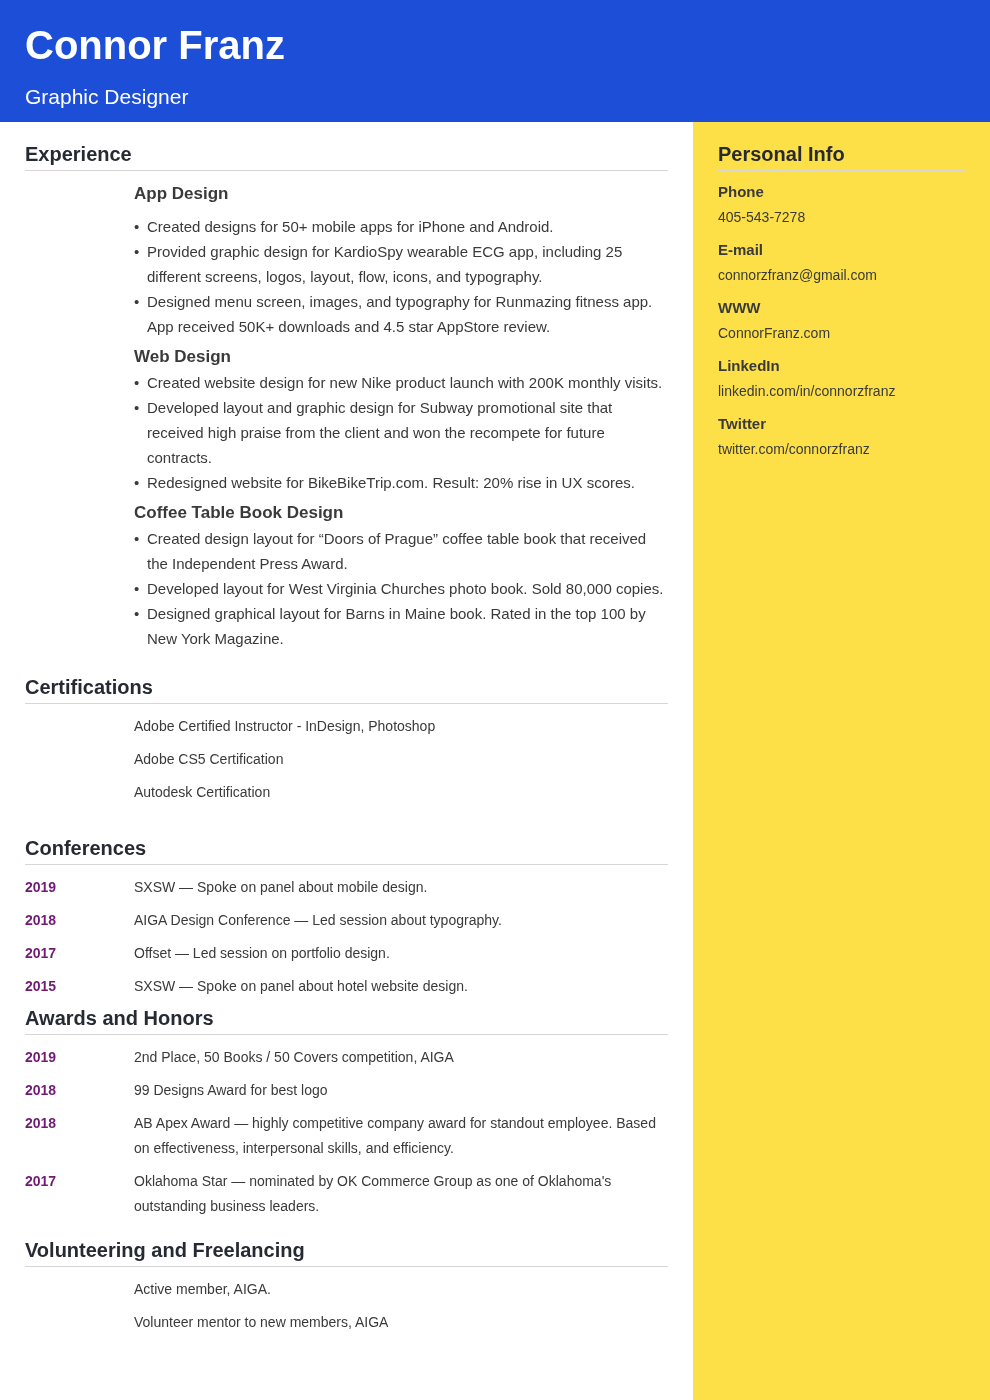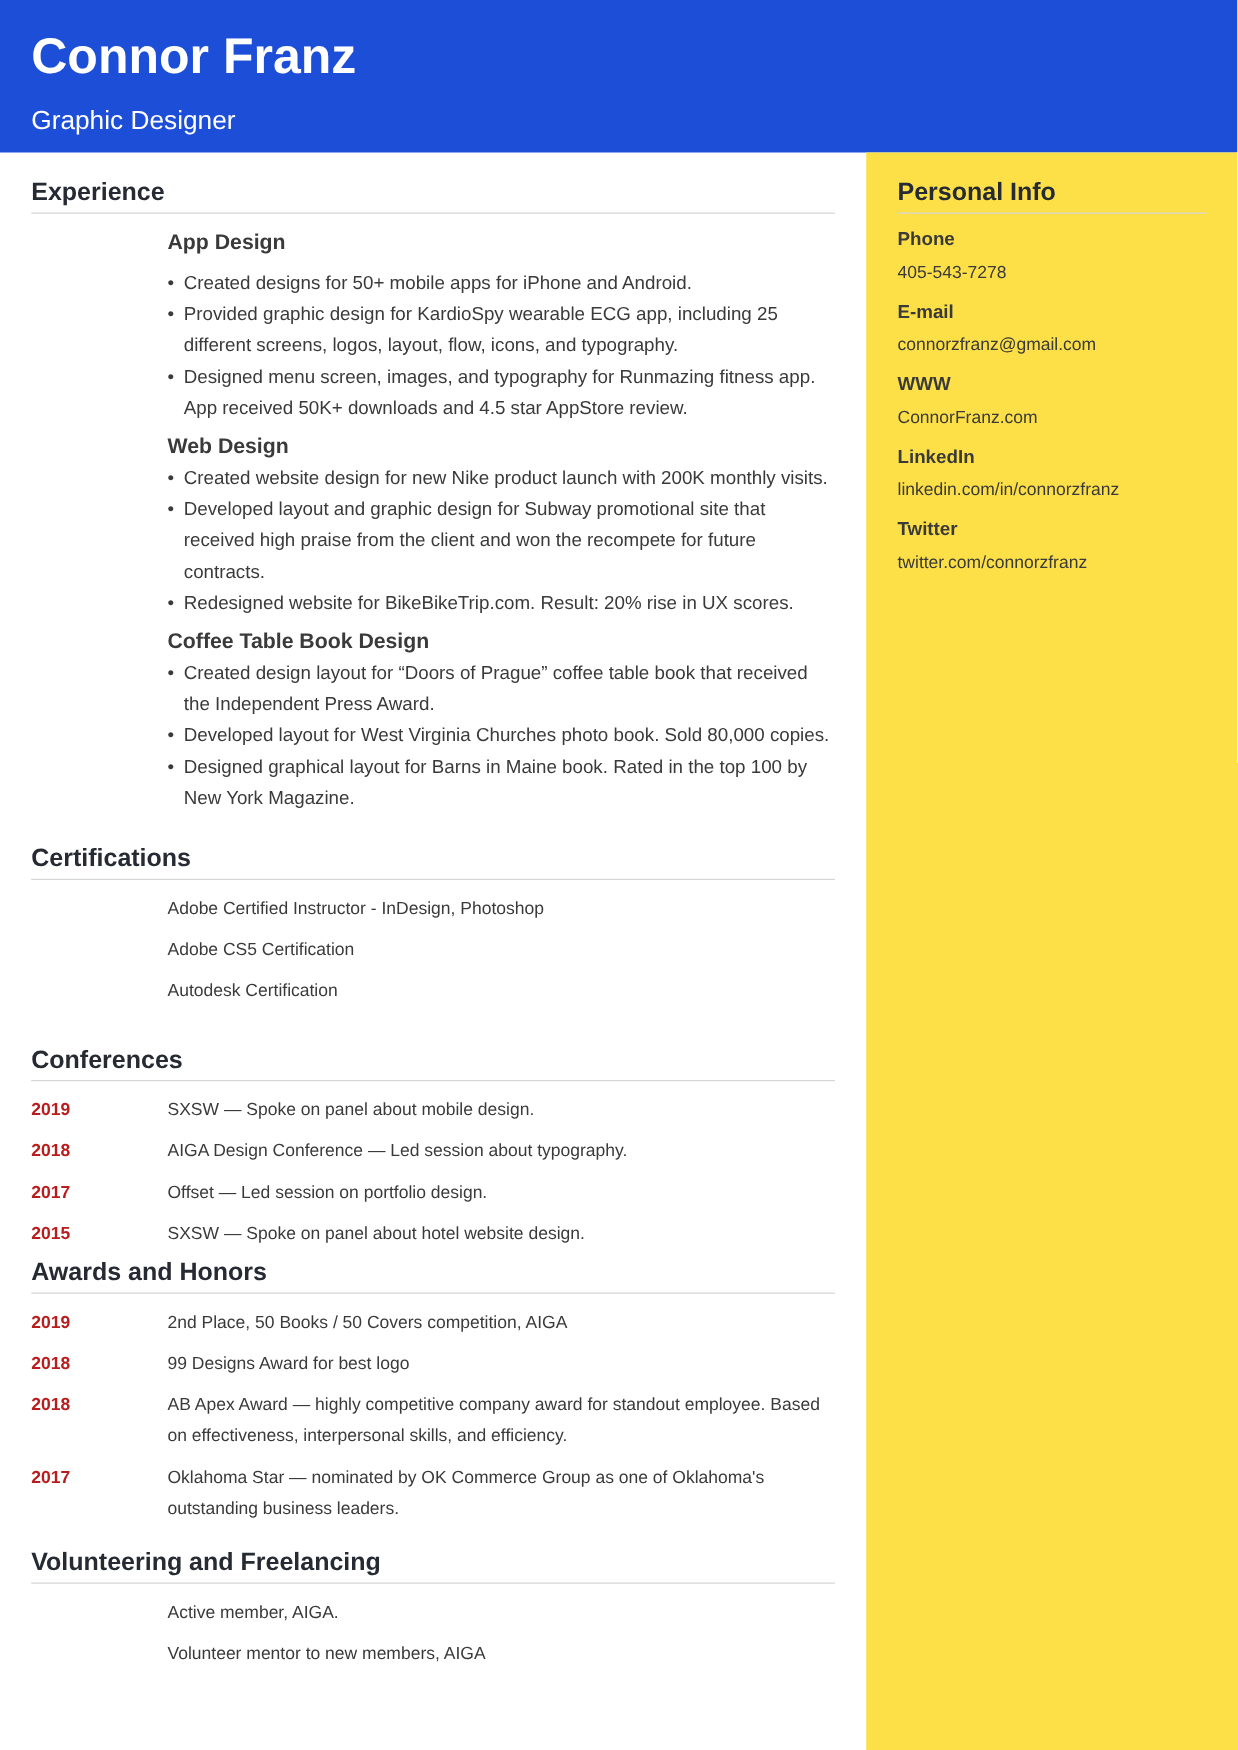--- a/index.html
+++ b/index.html
@@ -41,21 +41,21 @@
     ul.bullets { list-style: none; margin-left: 109px; }
     ul.bullets li {
       position: relative; padding-left: 13px;
       font-size: 15px; line-height: 25px; color: #3a3a3a;
     }
     ul.bullets li::before {
       content: "•"; position: absolute; left: 0; top: 0; color: #3a3a3a;
     }
 
     .row { display: flex; font-size: 14px; line-height: 25px; color: #3a3a3a; }
-    .row .year { width: 109px; font-weight: bold; color: #b91c1c; flex-shrink: 0; }
+    .row .year { width: 109px; font-weight: bold; color: #701a75; flex-shrink: 0; }
     .row .desc { flex: 1; }
     .rows .row + .row { margin-top: 8px; }
 
     .pi-section { position: absolute; left: 25px; top: 20px; width: 247px; }
     .pi-label { font-size: 15px; font-weight: bold; color: #3a3a3a; line-height: 20px; }
     .pi-value { font-size: 14px; color: #3a3a3a; line-height: 20px; margin-top: 5px; }
     .pi-item { position: absolute; left: 0; }
   </style>
 </head>
 <body>

